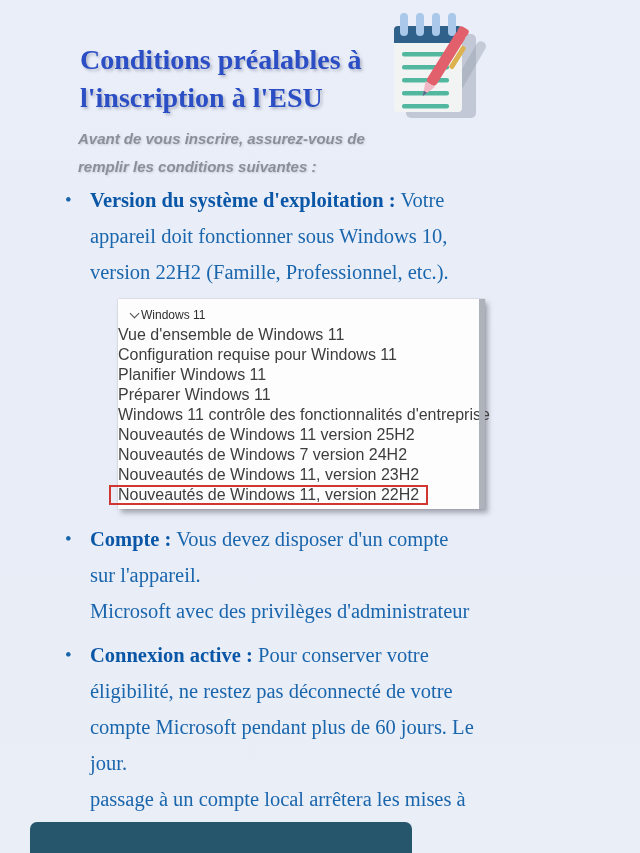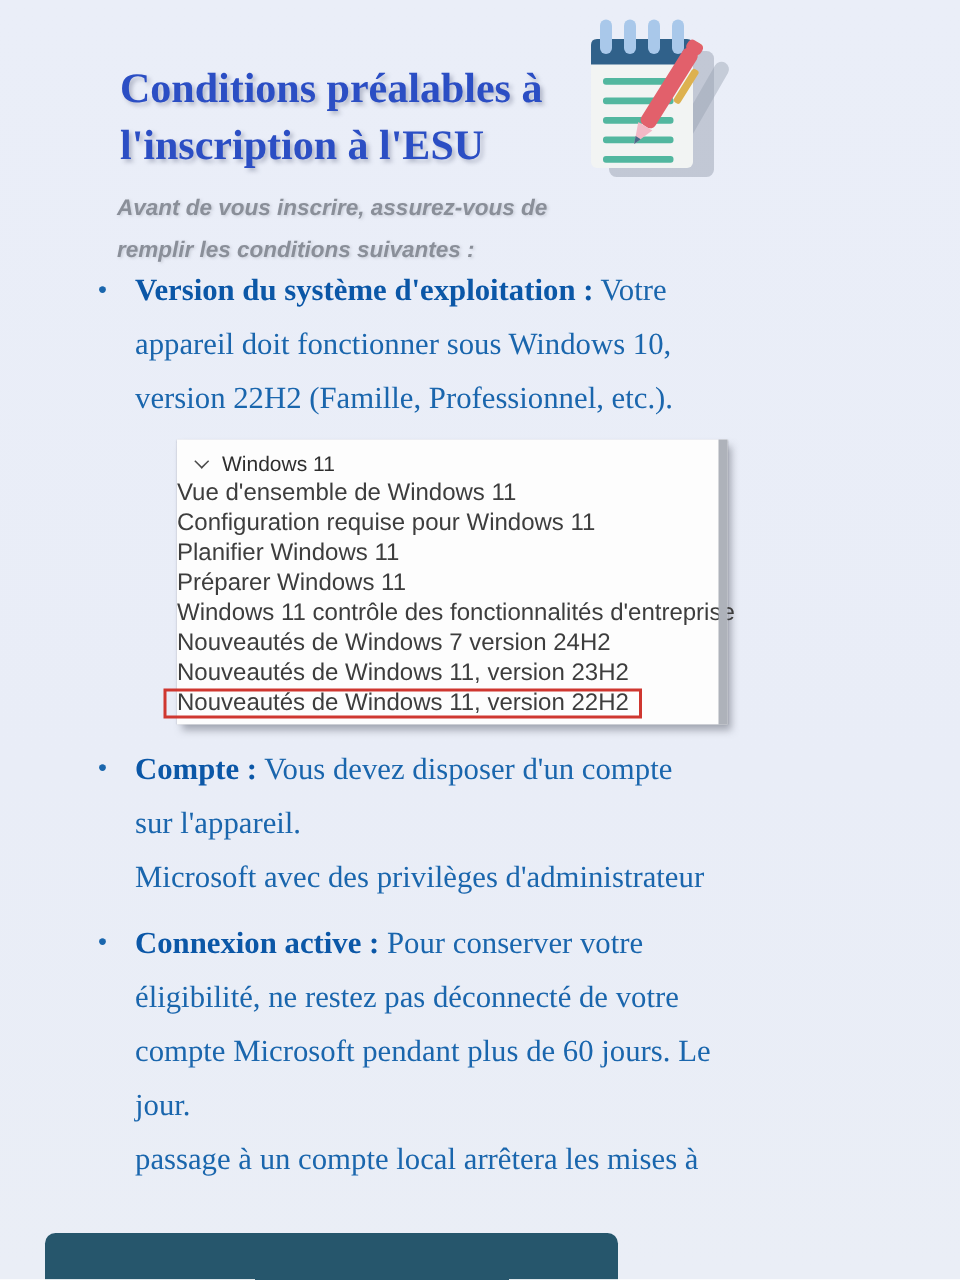--- a/index.html
+++ b/index.html
@@ -29,21 +29,21 @@
     position:absolute;left:78px;top:110px;width:400px;
     font-family:"Liberation Sans", sans-serif;
     font-style:italic;font-weight:bold;
     font-size:15px;line-height:28px;color:#8a8f99;
     text-shadow:1px 1px 2px rgba(140,145,158,.35);
   }
   .subtitle span{display:block;}
 
   
   .bullets{
-    position:absolute;left:60px;top:176px;width:460px;
+    position:absolute;left:60px;top:182px;width:460px;
     margin:0;padding:0;list-style:none;
   }
   .bullets li{
     position:relative;padding-left:30px;margin:0;
     font-size:20.5px;line-height:36px;color:#1a66ad;
   }
   .bullets li::before{
     content:"•";position:absolute;left:5px;top:0;
     color:#1a66ad;font-size:19px;
   }
@@ -58,23 +58,23 @@
     background:#fdfdfd;
     box-shadow:3px 4px 5px rgba(95,100,112,.5), 0 0 1px rgba(120,124,135,.6);
     padding:6px 0 4px 0;
     font-family:"Liberation Sans", sans-serif;
   }
   .scrollstrip{
     position:absolute;top:0;right:0;width:6px;height:100%;
     background:#aeb2ba;
   }
   .srow-root{
-    display:flex;align-items:center;gap:10px;
+    display:flex;align-items:center;gap:3px;
     height:20px;padding-left:13px;
-    font-size:14px;color:#2e2e2e;
+    font-size:12px;color:#2e2e2e;
   }
   .chev{
     width:6px;height:6px;margin-top:-4px;
     border-right:1.5px solid #4a4a4a;border-bottom:1.5px solid #4a4a4a;
     transform:rotate(45deg);
   }
   .srow{
     height:20px;line-height:20px;
     font-size:16px;color:#3d3d3d;
     white-space:nowrap;
@@ -150,20 +150,21 @@
       <div class="card">
         <div class="srow-root">
           <span class="chev"></span>
           <span>Windows 11</span>
         </div>
         <div class="srow"><span>Vue d'ensemble de Windows 11</span></div>
         <div class="srow"><span>Configuration requise pour Windows 11</span></div>
         <div class="srow"><span>Planifier Windows 11</span></div>
         <div class="srow"><span>Préparer Windows 11</span></div>
         <div class="srow"><span>Windows 11 contrôle des fonctionnalités d'entreprise</span></div>
+        <div class="srow"><span>Nouveautés de Windows 11 version 25H2</span></div>
         <div class="srow"><span>Nouveautés de Windows 7 version 24H2</span></div>
         <div class="srow"><span>Nouveautés de Windows 11, version 23H2</span></div>
         <div class="srow">
           <span class="hl"><span>Nouveautés de Windows 11, version 22H2</span></span>
         </div>
         <div class="scrollstrip"></div>
       </div>
     </li>
 
     <li>

